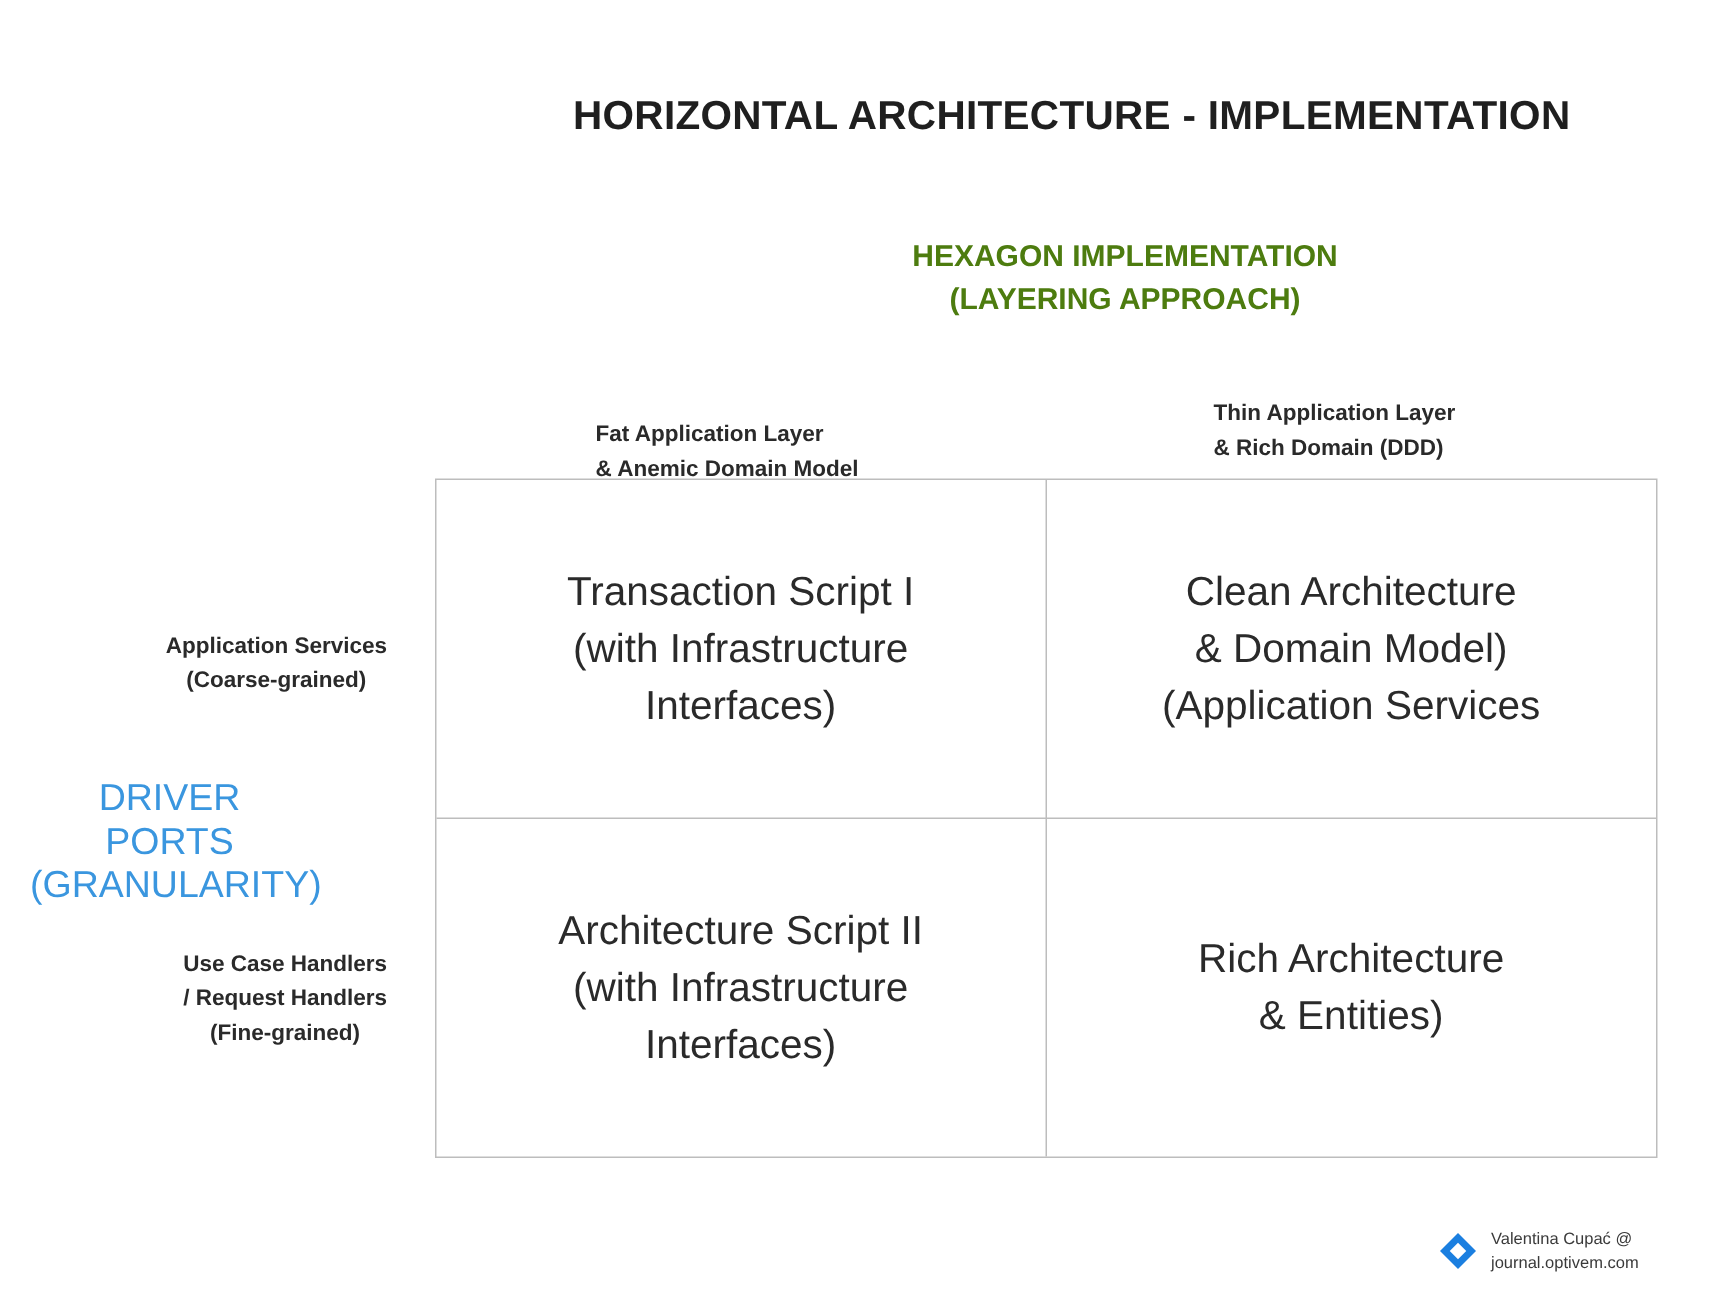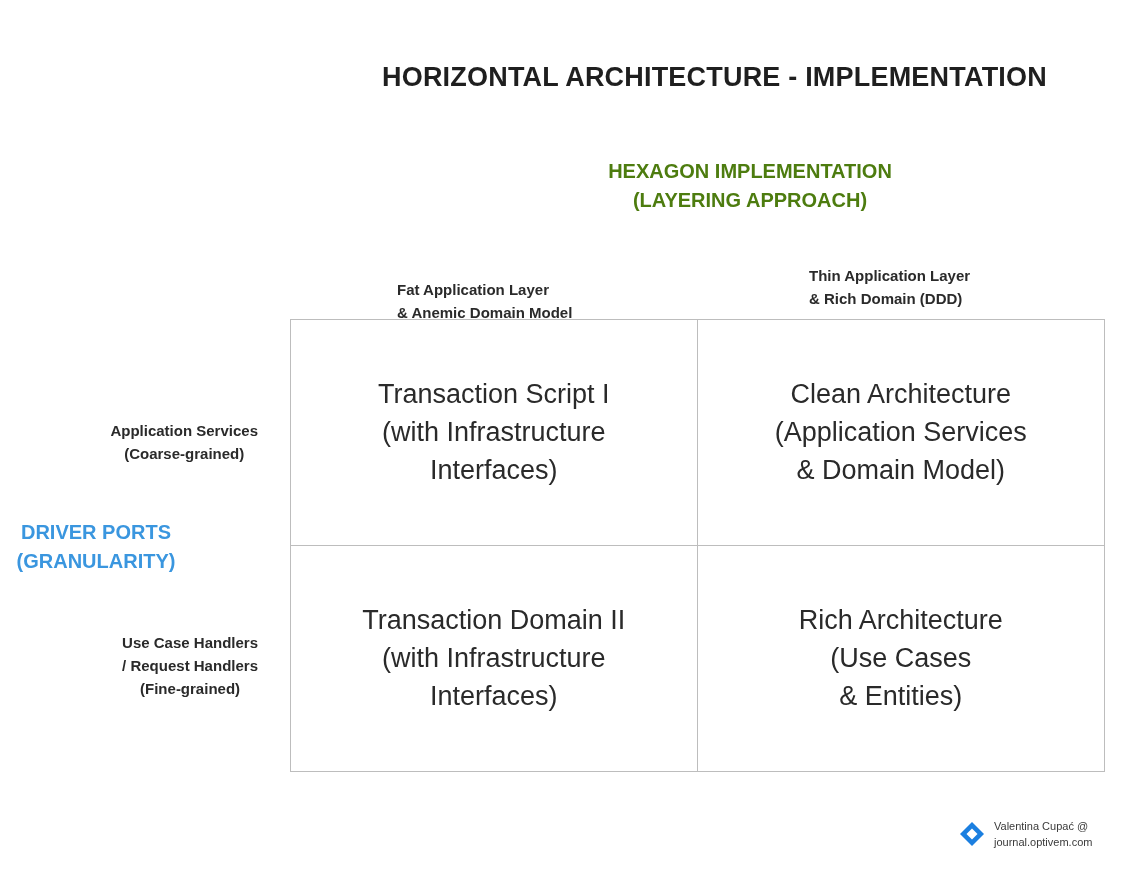--- a/index.html
+++ b/index.html
@@ -18,22 +18,22 @@
       left: 560px; top: 157px; width: 380px; text-align: center;
       font-size: 20px; font-weight: bold; color: #4d7c0f; line-height: 29px;
     }
     .col-header {
       font-size: 15px; font-weight: bold; color: #2a2a2a; line-height: 23px;
       white-space: nowrap;
     }
     .col-header.c0 { left: 397px; top: 258px; margin-top: 20px; }
     .col-header.c1 { left: 809px; top: 264px; }
     .row-axis {
-      left: 3px; top: 518px; width: 186px; text-align: center;
-      font-size: 20px; font-weight: bold; color: #3a96df; line-height: 29px;
+      left: 20px; top: 518px; width: 186px; text-align: center;
+      font-size: 25px; font-weight: normal; color: #3a96df; line-height: 29px;
     }
     .row-header {
       right: 888px; text-align: center;
       font-size: 15px; font-weight: bold; color: #2a2a2a; line-height: 23px;
       white-space: nowrap;
     }
     .row-header.r0 { top: 419px; }
     .row-header.r1 { top: 631px; }
     .grid {
       left: 290px; top: 319px; width: 815px; height: 453px;
@@ -93,31 +93,30 @@
 </div>
 
 <div class="abs grid">
   <div class="cell left top">
     <div class="name">Transaction Script I</div>
     <div class="sub">(with Infrastructure</div>
     <div class="sub">Interfaces)</div>
   </div>
   <div class="cell top">
     <div class="name">Clean Architecture</div>
+    <div class="sub">&amp; Domain Model)</div>
     <div class="sub">(Application Services</div>
-    <div class="sub">&amp; Domain Model)</div>
   </div>
   <div class="cell left">
-    <div class="name">Transaction Domain II</div>
+    <div class="name">Architecture Script II</div>
     <div class="sub">(with Infrastructure</div>
     <div class="sub">Interfaces)</div>
   </div>
   <div class="cell">
     <div class="name">Rich Architecture</div>
-    <div class="sub">(Use Cases</div>
     <div class="sub">&amp; Entities)</div>
   </div>
 </div>
 
 <div class="abs credit">
   <svg class="logo" viewBox="0 0 28 28">
     <polygon points="14,2 26,14 14,26 2,14" fill="#1b7fe0"></polygon>
     <polygon points="14,8.5 19.5,14 14,19.5 8.5,14" fill="#ffffff"></polygon>
   </svg>
   <div class="text">

